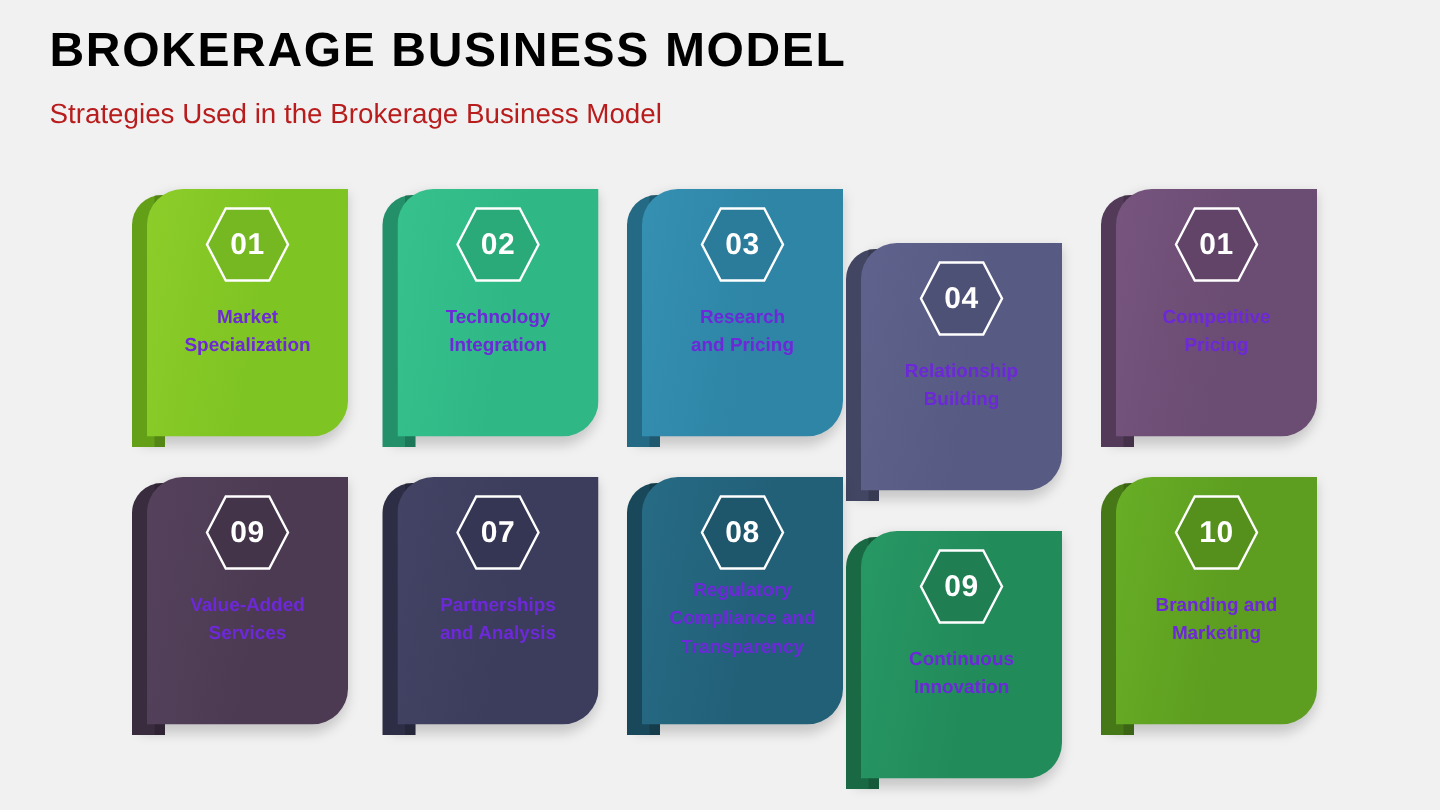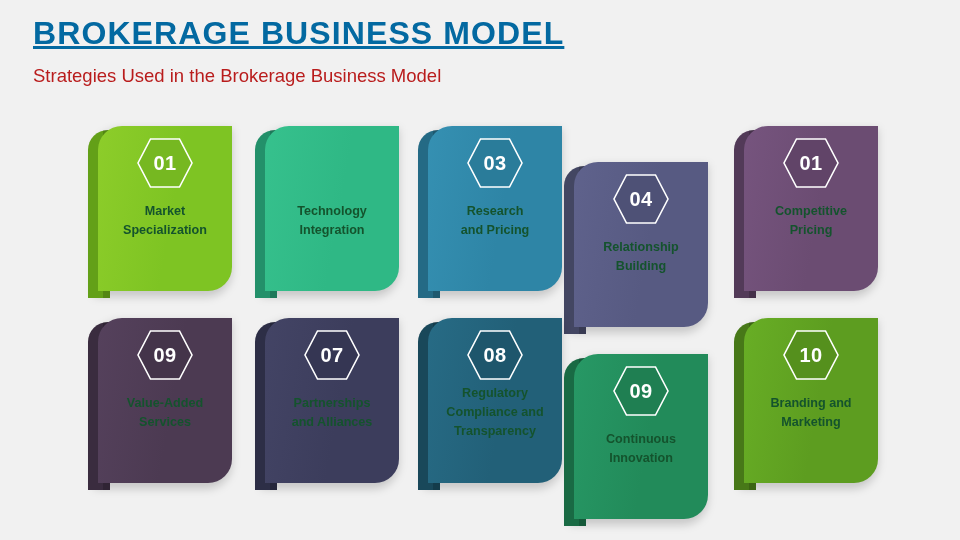--- a/index.html
+++ b/index.html
@@ -148,37 +148,37 @@
     font-weight: bold;
     letter-spacing: 0.3px;
   }
 
   .card-label {
     position: absolute;
     left: 4px;
     top: 76px;
     width: 126px;
     text-align: center;
-    color: #14532d;
+    color: #6d28d9;
     font-size: 12.6px;
     font-weight: bold;
     line-height: 1.52;
     white-space: pre-line;
   }
   .card-label.three-line {
     top: 66px;
   }
 </style>
 </head>
 <body style="background: rgb(241, 241, 241);">
 
 <div class="slide" style="background: rgb(241, 241, 241);">
 
   <div class="header">
-    <h1 class="slide-title" style="color: #0369a1; text-decoration: underline;">BROKERAGE BUSINESS MODEL</h1>
+    <h1 class="slide-title" style="color: #000000;">BROKERAGE BUSINESS MODEL</h1>
     <h2 class="slide-subtitle" style="color: #b91c1c;">Strategies Used in the Brokerage Business Model</h2>
   </div>
 
   <div class="grid">
 
     <div class="row row-1">
       <div class="card c0">
         <div class="card-shadow"></div>
         <div class="spine" style="background: rgb(99, 160, 24);"></div>
         <div class="face">
@@ -192,20 +192,26 @@
           <div class="card-label">Market
 Specialization</div>
         </div>
       </div>
 
       <div class="card c1">
         <div class="card-shadow"></div>
         <div class="spine" style="background: rgb(35, 144, 106);"></div>
         <div class="face">
           <div class="face-inner" style="background: linear-gradient(100deg, rgb(54, 193, 141) 0%, rgb(47, 184, 133) 55%, rgb(47, 184, 133) 100%);"></div>
+          <div class="hex">
+            <svg viewBox="0 0 58 52">
+                <polygon points="14.5,2 43.5,2 56,26 43.5,50 14.5,50 2,26" fill="#2aa979" stroke="#ffffff" stroke-width="1.6"></polygon>
+              </svg>
+            <div class="hex-num">02</div>
+          </div>
           <div class="card-label">Technology
 Integration</div>
         </div>
       </div>
 
       <div class="card c2">
         <div class="card-shadow"></div>
         <div class="spine" style="background: rgb(36, 106, 133);"></div>
         <div class="face">
           <div class="face-inner" style="background: linear-gradient(100deg, rgb(53, 144, 178) 0%, rgb(46, 133, 166) 55%, rgb(46, 133, 166) 100%);"></div>
@@ -275,21 +281,21 @@
         <div class="spine" style="background: rgb(45, 46, 70);"></div>
         <div class="face">
           <div class="face-inner" style="background: linear-gradient(100deg, rgb(67, 68, 101) 0%, rgb(60, 61, 92) 55%, rgb(60, 61, 92) 100%);"></div>
           <div class="hex">
             <svg viewBox="0 0 58 52">
                 <polygon points="14.5,2 43.5,2 56,26 43.5,50 14.5,50 2,26" fill="#353653" stroke="#ffffff" stroke-width="1.6"></polygon>
               </svg>
             <div class="hex-num">07</div>
           </div>
           <div class="card-label">Partnerships
-and Alliances</div>
+and Analysis</div>
         </div>
       </div>
 
       <div class="card c2">
         <div class="card-shadow"></div>
         <div class="spine" style="background: rgb(25, 72, 90);"></div>
         <div class="face">
           <div class="face-inner" style="background: linear-gradient(100deg, rgb(39, 107, 133) 0%, rgb(34, 96, 120) 55%, rgb(34, 96, 120) 100%);"></div>
           <div class="hex">
             <svg viewBox="0 0 58 52">

